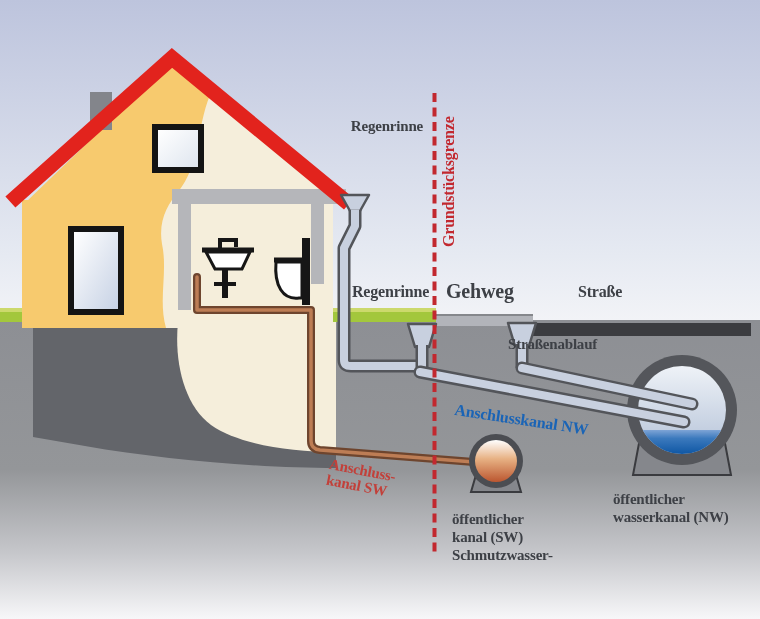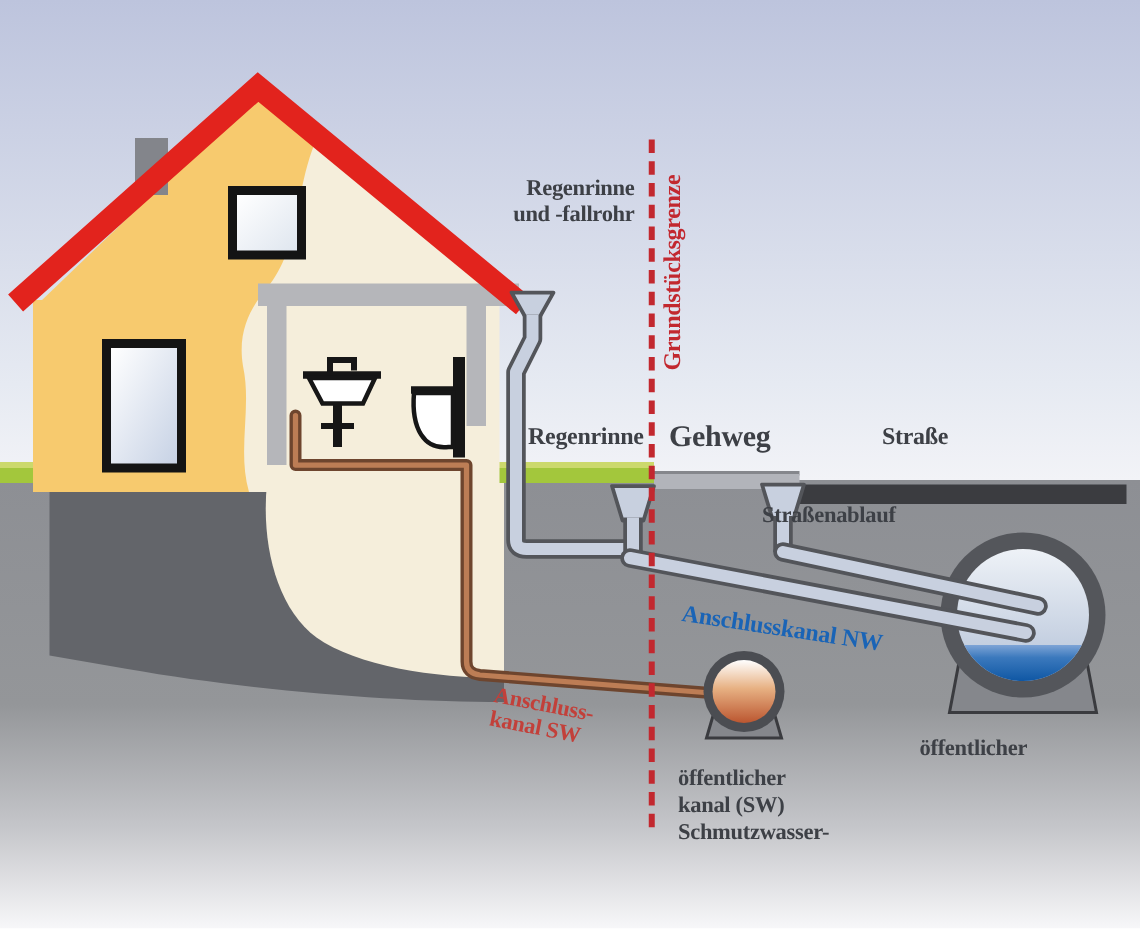--- a/index.html
+++ b/index.html
@@ -6,21 +6,21 @@
   .stage{position:relative;width:760px;height:619px;overflow:hidden;
          font-family:Liberation Serif, serif;}
   .stage svg{position:absolute;left:0;top:0;}
   .lbl{position:absolute;font-weight:700;font-size:15px;color:#3d4046;
        letter-spacing:-0.2px;white-space:nowrap;line-height:17px;}
   .lbl-gutter{left:268px;top:118px;width:155px;text-align:right;}
   .lbl-boundary{left:440px;top:247px;font-size:16px;color:#c2282f;
        transform:rotate(-90deg);transform-origin:0 0;}
   .lbl-vorgarten{left:352px;top:283px;font-size:16px;}
   .lbl-gehweg{left:446px;top:283px;font-size:20px;}
-  .lbl-strasse{left:578px;top:283px;font-size:16px;margin-left:10px;}
+  .lbl-strasse{left:578px;top:283px;font-size:16px;}
   .lbl-ablauf{left:508px;top:336px;}
   .lbl-nw{left:456px;top:401px;font-size:16px;color:#1a64b6;
        transform:rotate(8.5deg);transform-origin:left top;}
   .lbl-sw{left:331px;top:456px;color:#c2403a;line-height:16px;
        transform:rotate(11deg);transform-origin:left top;}
   .lbl-swkanal{left:452px;top:510px;line-height:18px;}
   .lbl-nwkanal{left:613px;top:490px;line-height:18px;}
 </style>
 </head>
 <body>
@@ -154,21 +154,20 @@
     <path d="M522,368 L692,404" stroke="#c8d0df" stroke-width="8"></path>
     <path d="M420,372 L684,422" stroke="#53555a" stroke-width="13"></path>
     <path d="M420,372 L684,422" stroke="#c8d0df" stroke-width="8"></path>
   </g>
 
   <line x1="434.5" y1="93" x2="434.5" y2="555" stroke="#c2282f" stroke-width="4" stroke-dasharray="9 5.5"></line>
 </svg>
 
 <div class="lbl lbl-gutter">
   <div>Regenrinne</div>
-  <div>und -fallrohr</div>
 </div>
 
 <div class="lbl lbl-boundary">Grundstücksgrenze</div>
 
 <div class="lbl lbl-vorgarten">Regenrinne</div>
 
 <div class="lbl lbl-gehweg">Gehweg</div>
 
 <div class="lbl lbl-strasse">Straße</div>
 
@@ -182,15 +181,16 @@
 </div>
 
 <div class="lbl lbl-swkanal">
   <div>öffentlicher</div>
   <div>kanal (SW)</div>
   <div>Schmutzwasser-</div>
 </div>
 
 <div class="lbl lbl-nwkanal">
   <div>öffentlicher</div>
+  <div>wasserkanal (NW)</div>
 </div>
 
 </div>
 
 </body></html>

